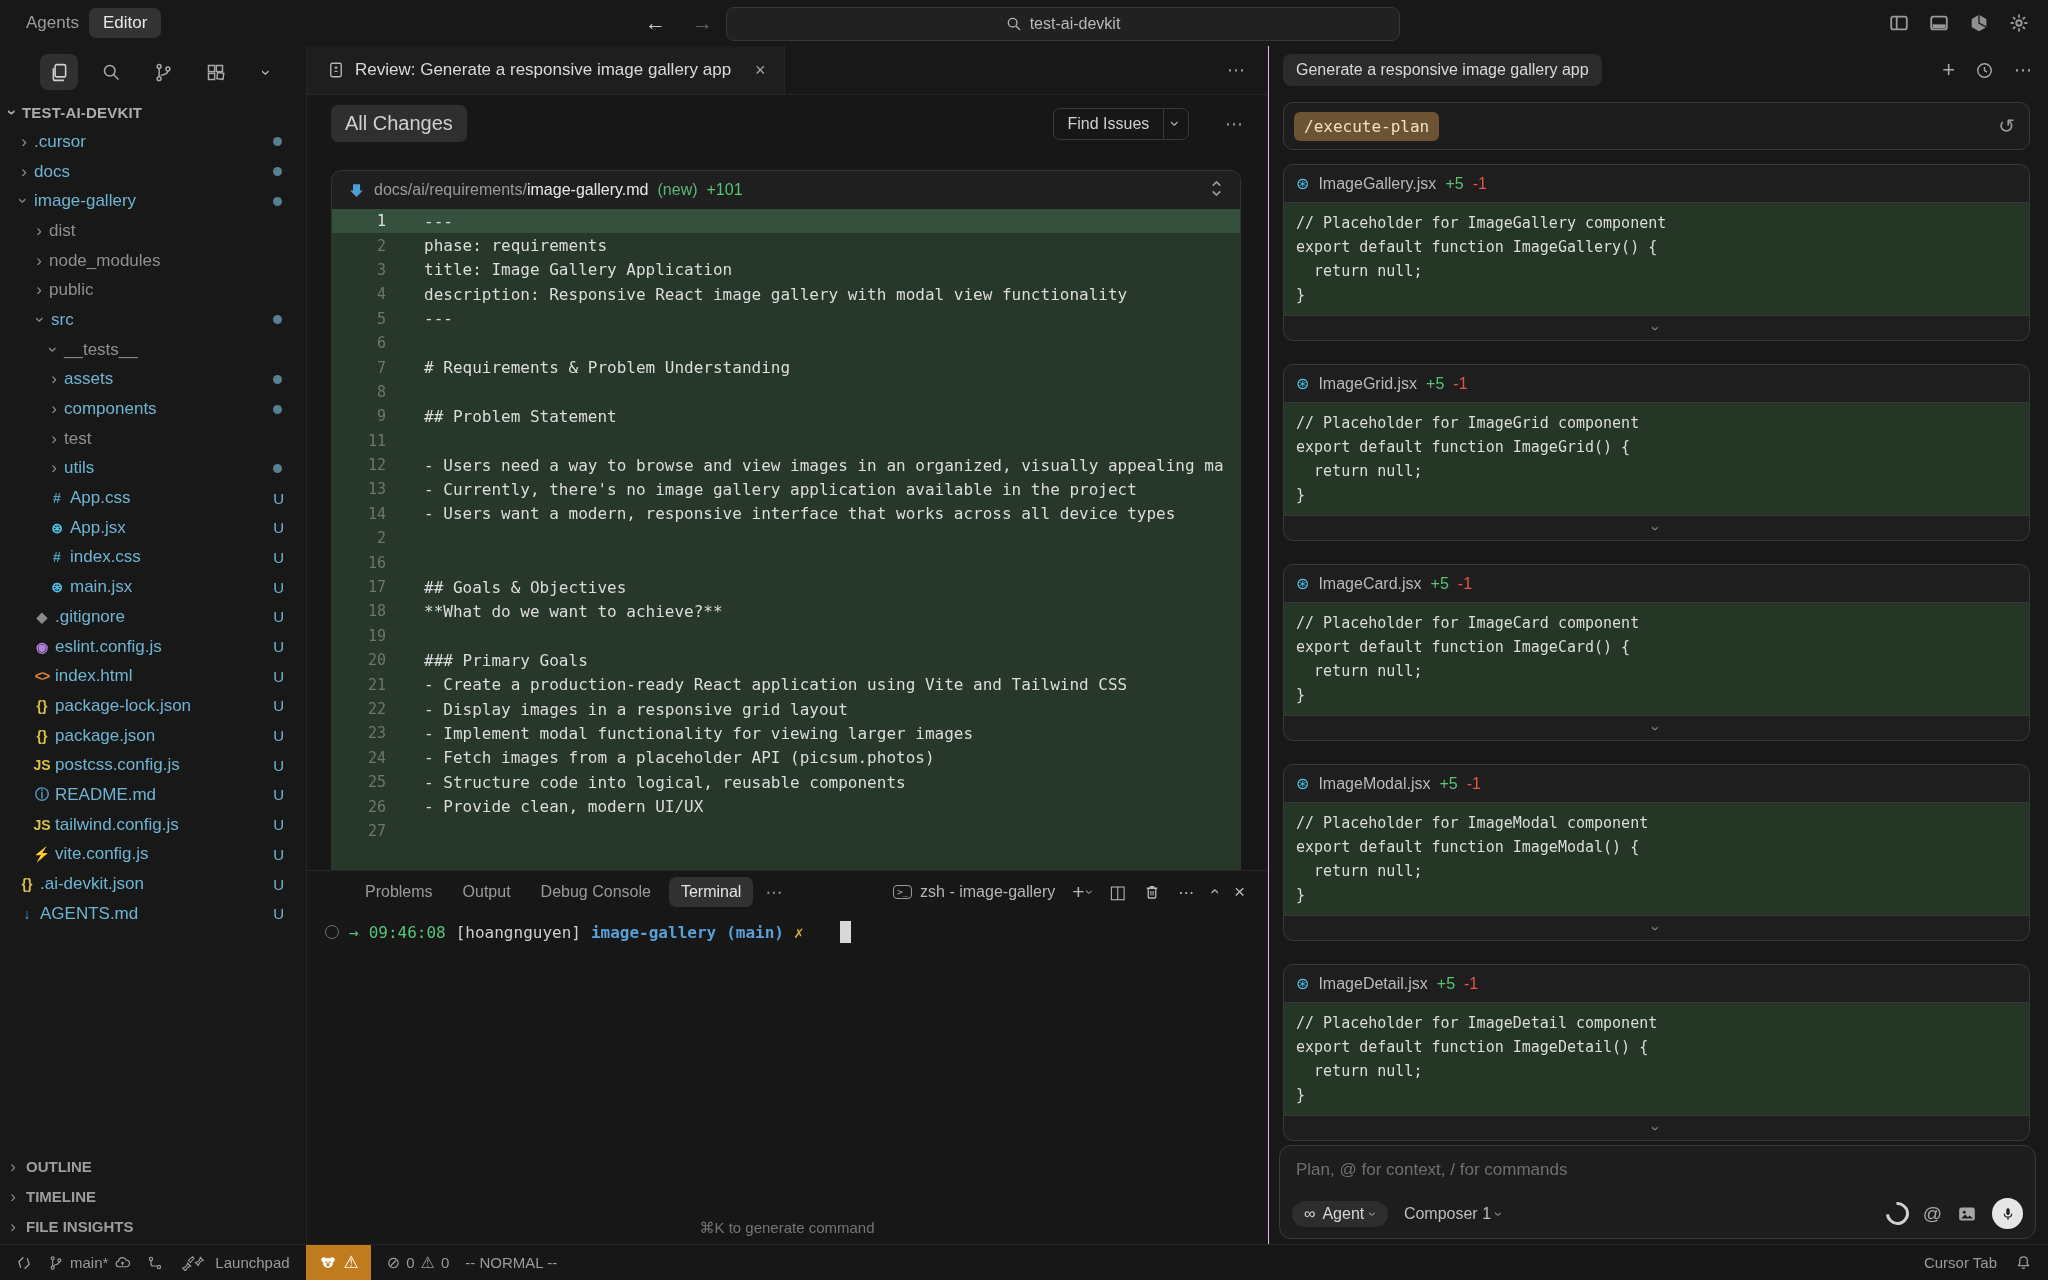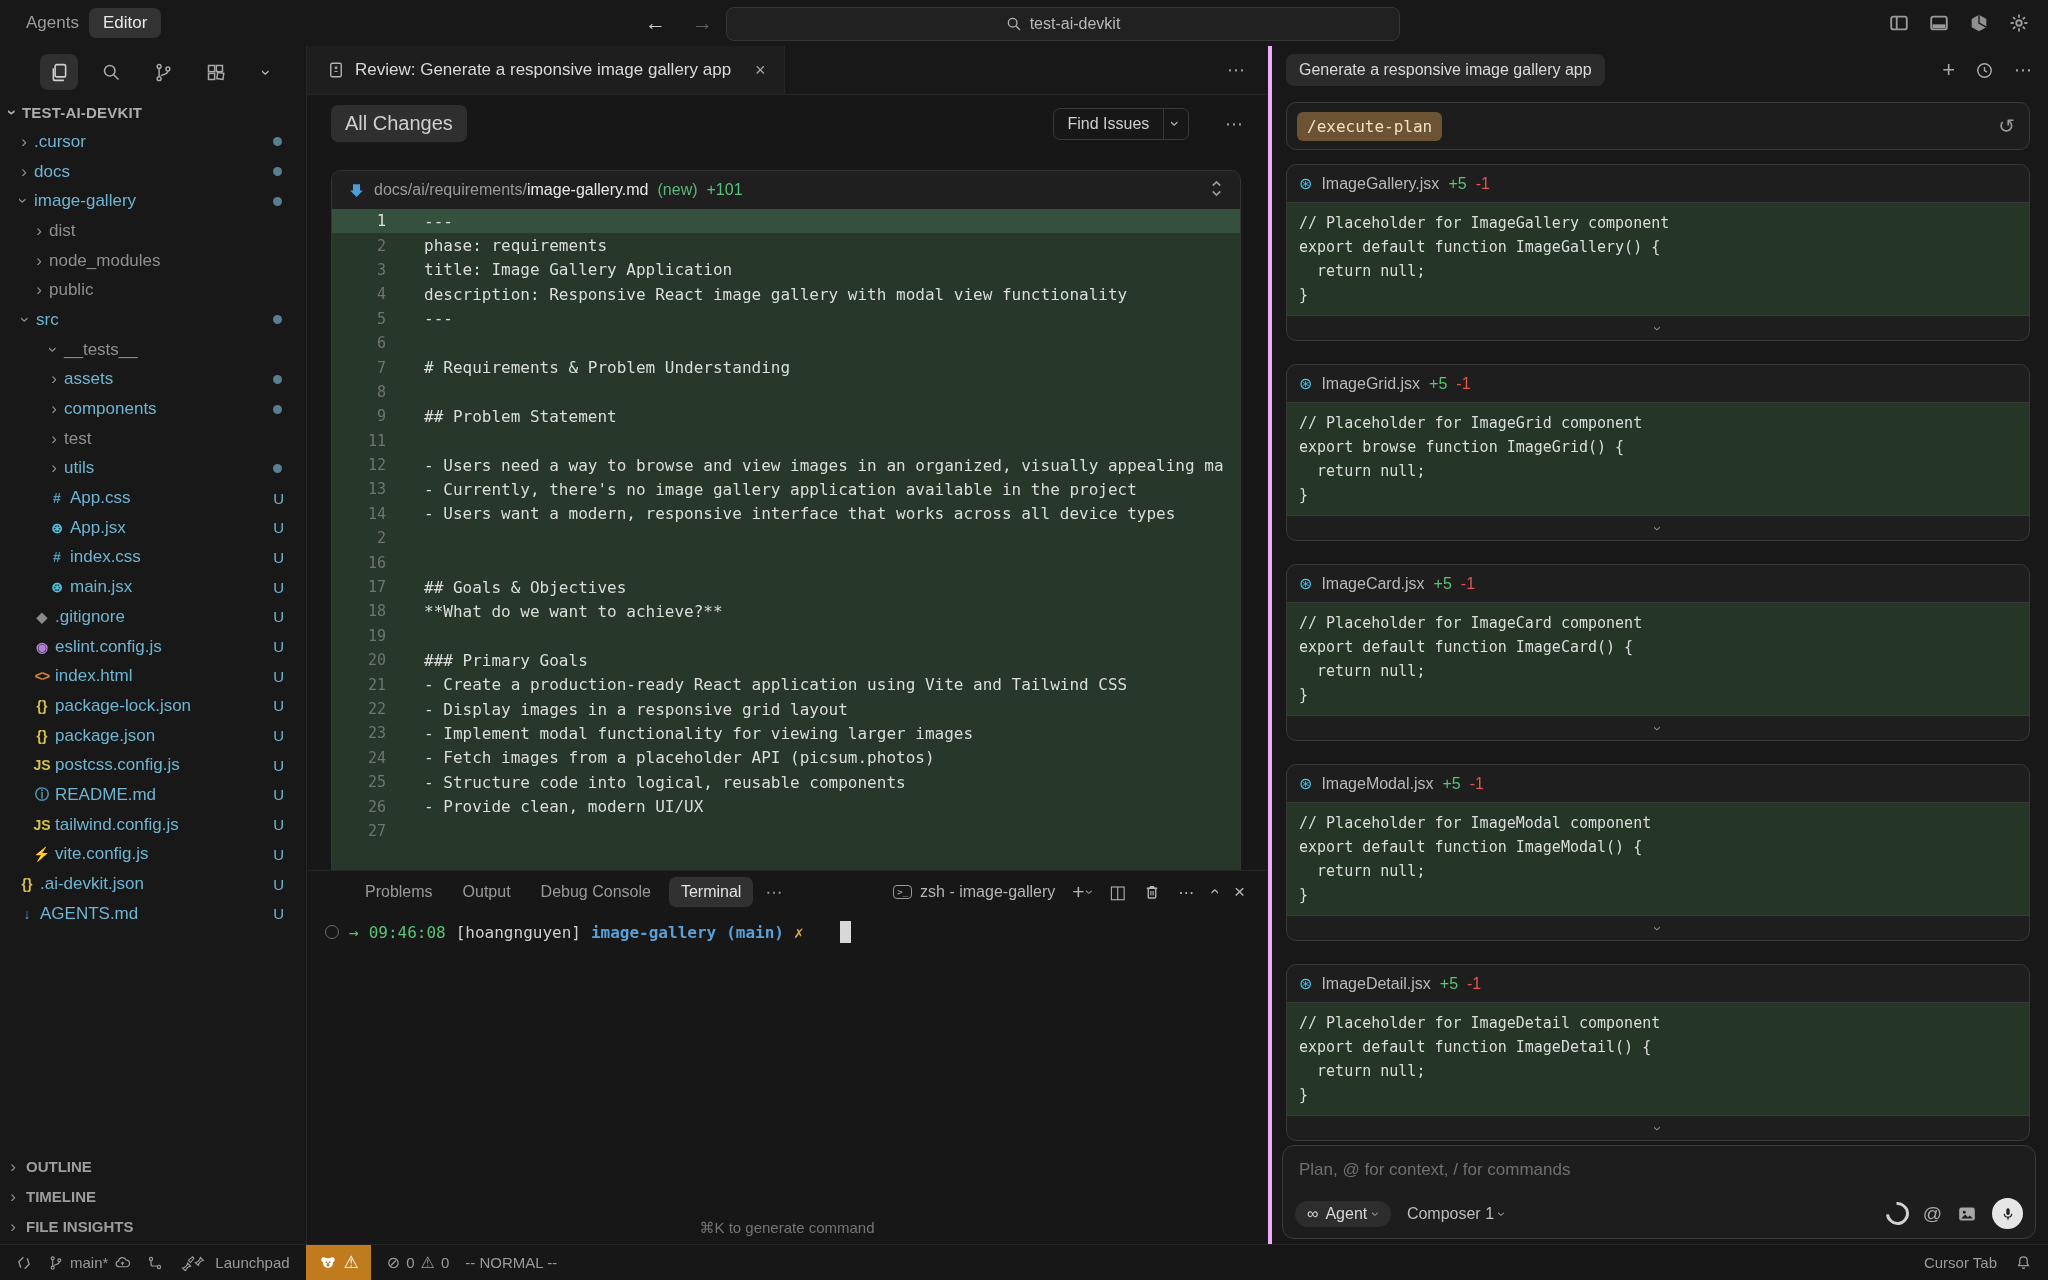--- a/index.html
+++ b/index.html
@@ -95,21 +95,21 @@
   .zsh-ic{border:1.5px solid #9a9a9a;border-radius:4px;font-size:9px;padding:1px 3px;color:#b5b5b5;}
   .term-line{display:flex;align-items:center;gap:10px;padding:8px 0 0 18px;font-size:16px;}
   .tp-circ{width:12px;height:12px;border:1.5px solid #6e6e6e;border-radius:50%;}
   .tp-arrow{color:#58c476;} .tp-time{color:#58c476;} .tp-user{color:#cfcfcf;}
   .tp-dir{color:#5aa0d8;font-weight:bold;} .tp-branch{color:#5aa0d8;font-weight:bold;} .tp-x{color:#d8a846;}
   .tp-cursor{width:11px;height:22px;background:#d8d8d8;margin-left:26px;}
   .term-hint{position:absolute;bottom:8px;left:0;right:0;text-align:center;color:#757575;font-size:15px;}
 
   
   .chat{position:absolute;top:46px;left:1268px;right:0;bottom:35px;background:#181818;
-        border-left:4px solid #f0abfc;overflow:hidden;}
+        border-left:1px solid #f0abfc;overflow:hidden;}
   .chat-head{height:48px;display:flex;align-items:center;position:relative;}
   .chat-title{margin-left:14px;background:#2b2b2b;color:#d9d9d9;font-size:16px;padding:7px 13px;border-radius:8px;}
   .chat-hicons{position:absolute;right:16px;display:flex;align-items:center;gap:20px;color:#a8a8a8;}
   .cmdbox{margin:8px 18px 0 14px;border:1px solid #3a3a3a;background:#1d1d1d;border-radius:10px;
           height:46px;display:flex;align-items:center;position:relative;}
   .cmdpill{margin-left:10px;background:#6b5334;color:#f0e2c4;font-size:16px;padding:5px 10px;border-radius:6px;}
   .cmd-undo{position:absolute;right:14px;color:#9a9a9a;font-size:20px;}
   .cards{padding:14px 18px 0 14px;}
   .card{border:1px solid #383838;border-radius:10px;background:#1e1e1e;overflow:hidden;margin-bottom:23px;}
   .card-head{height:37px;display:flex;align-items:center;gap:9px;padding:0 12px;font-size:16px;color:#b9b9b9;}
@@ -236,21 +236,21 @@
           <span class="t-muted">dist</span>
         </div>
         <div class="trow" style="padding-left: 29px;">
           <span class="chev"><span class="chev-glyph">›</span></span>
           <span class="t-muted">node_modules</span>
         </div>
         <div class="trow" style="padding-left: 29px;">
           <span class="chev"><span class="chev-glyph">›</span></span>
           <span class="t-muted">public</span>
         </div>
-        <div class="trow" style="padding-left: 16px;">
+        <div class="trow" style="padding-left: 31px;">
           <span class="chev"><span class="chev-glyph chev-down">›</span></span>
           <span class="t-accent">src</span>
           <span class="dot"></span>
         </div>
         <div class="trow" style="padding-left: 44px;">
           <span class="chev"><span class="chev-glyph chev-down">›</span></span>
           <span class="t-muted">__tests__</span>
         </div>
         <div class="trow" style="padding-left: 44px;">
           <span class="chev"><span class="chev-glyph">›</span></span>
@@ -588,21 +588,21 @@
         </div>
         <div class="card">
           <div class="card-head">
             <span class="ic-react" style="font-size:16px;">⊛</span>
             <span>ImageGrid.jsx</span>
             <span class="ch-add">+5</span>
             <span class="ch-del">-1</span>
           </div>
           <div class="card-code">
             <pre>// Placeholder for ImageGrid component
-export browse function ImageGrid() {
+export default function ImageGrid() {
   return null;
 }</pre>
           </div>
           <div class="card-chev">
             <span class="chev-glyph chev-down" style="font-size:15px;">›</span>
           </div>
         </div>
         <div class="card">
           <div class="card-head">
             <span class="ic-react" style="font-size:16px;">⊛</span>

